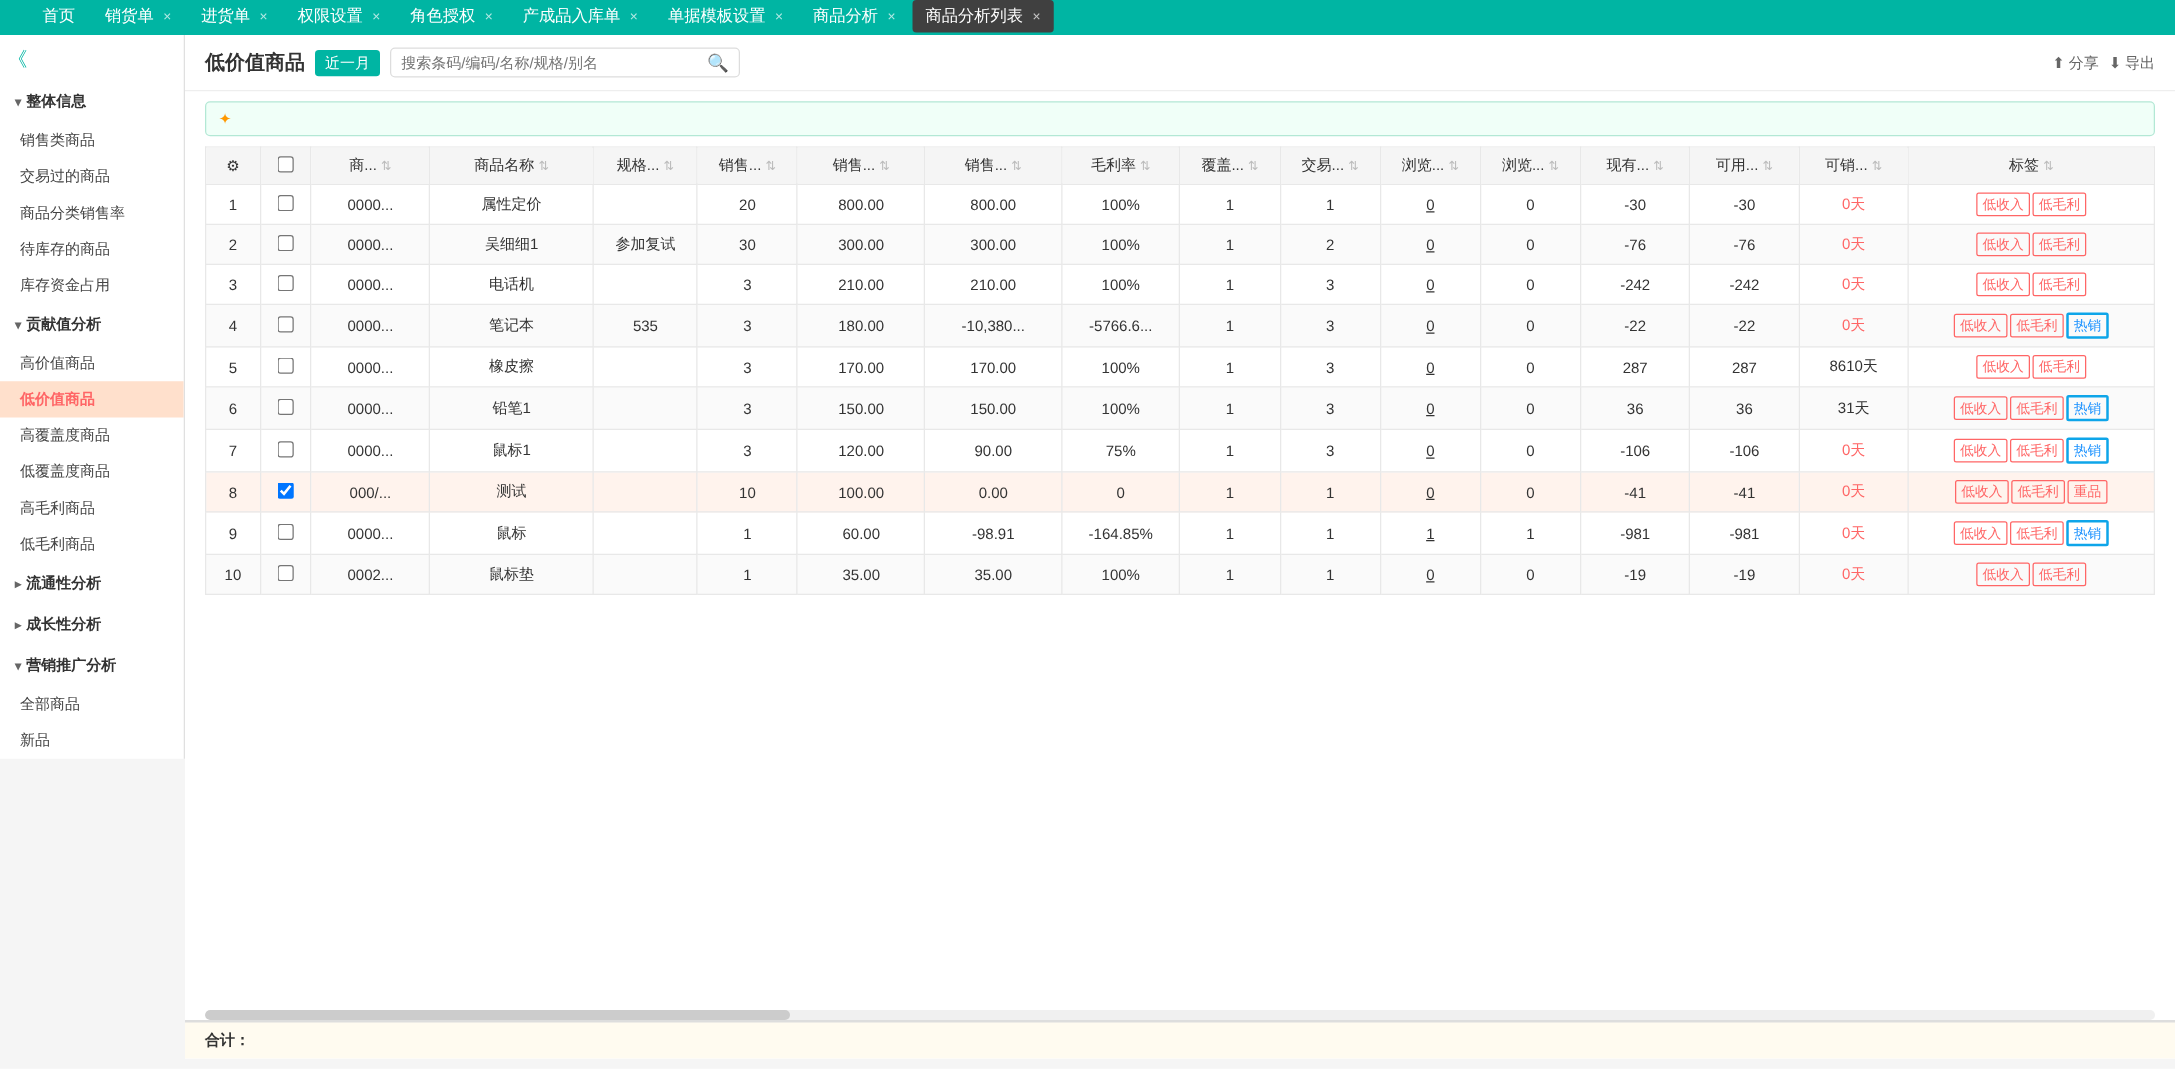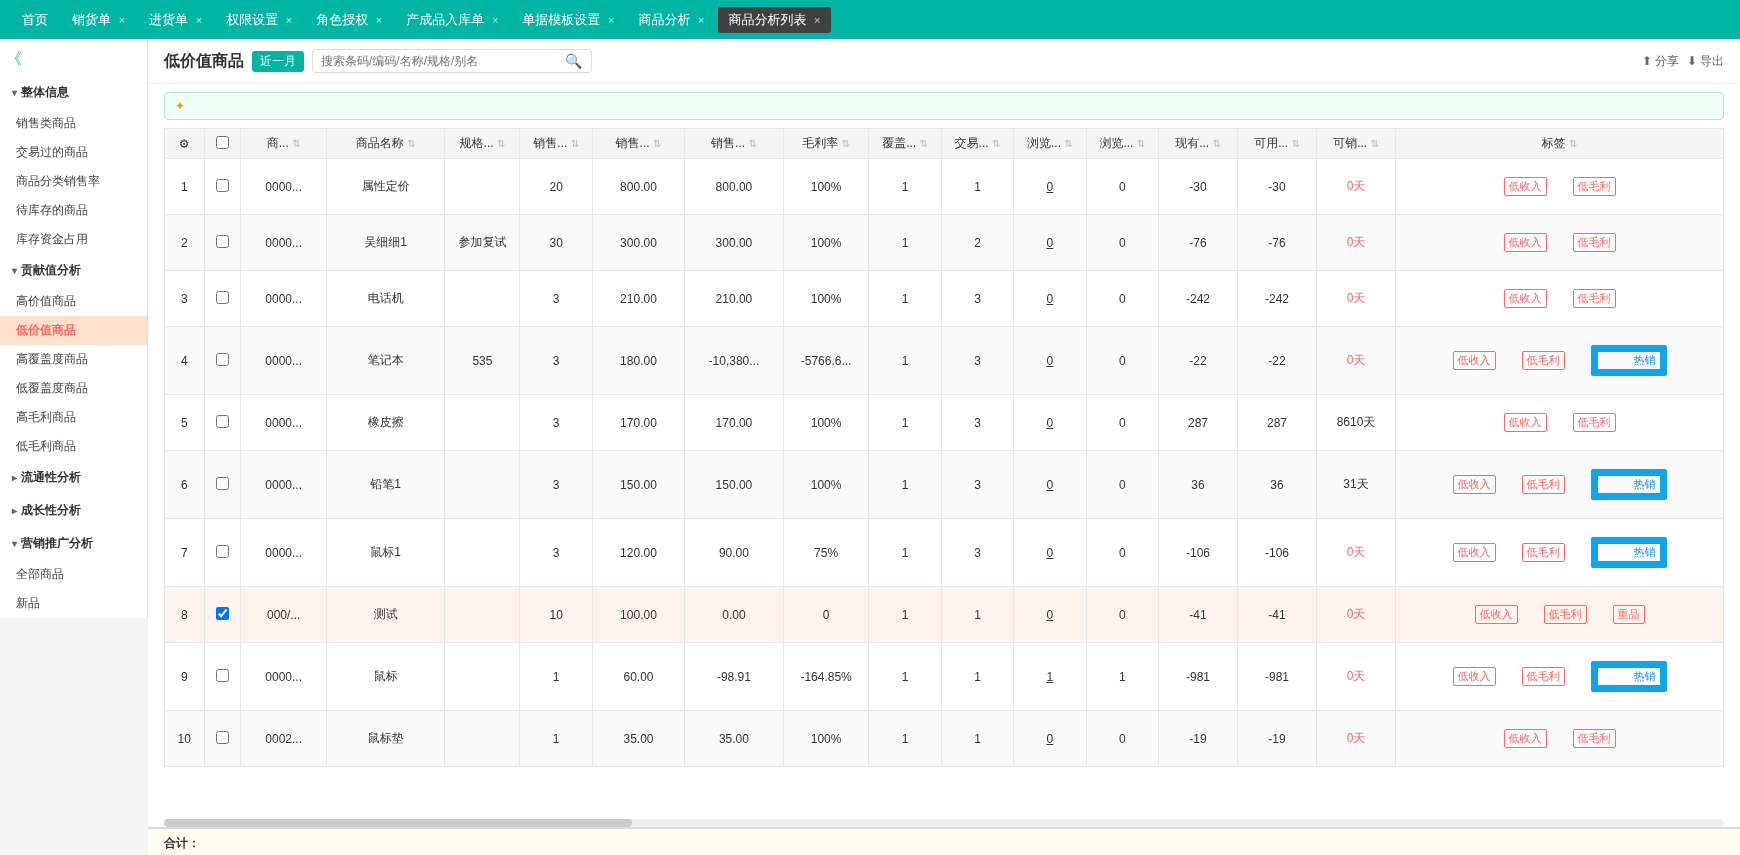--- a/index.html
+++ b/index.html
@@ -1,24 +1,24 @@
 <!DOCTYPE html>
 <html><head>
   <meta charset="utf-8">
   <style>
     * { box-sizing: border-box; margin: 0; padding: 0; font-family: 'Microsoft YaHei', Arial, sans-serif; font-size: 12px; }
     body { background: #f5f5f5; overflow: hidden; }
 
     
     .top-nav {
       background: #00b5a3;
-      height: 39px;
-      display: flex;
-      align-items: center;
-      padding: 0 12px;
+      height: 28px;
+      display: flex;
+      align-items: flex-start;
+      padding: 0 24px;
       gap: 4px;
       color: white;
     }
     .nav-item {
       padding: 4px 10px;
       cursor: pointer;
       white-space: nowrap;
       border-radius: 3px;
       color: white;
       font-size: 13px;
@@ -169,25 +169,25 @@
       color: #333;
       white-space: nowrap;
     }
     tbody tr:nth-child(even) { background: #fafafa; }
     tbody tr.highlighted { background: #fff3ed; }
     .tag {
       display: inline-block;
       padding: 1px 4px;
       border-radius: 2px;
       font-size: 11px;
-      margin: 13px;
+      margin: 1px;
     }
     .tag-orange { color: #f66; border: 1px solid #f66; }
     .tag-red { color: #f66; border: 1px solid #f66; }
-    .tag-blue { color: #1890ff; border: 7px solid #0ea5e9; padding-left: 36px; }
+    .tag-blue { color: #1890ff; border: 2px solid #0ea5e9; }
     .days-0 { color: #f66; }
     .days-positive { color: #333; }
     .underline { text-decoration: underline; cursor: pointer; }
 
     
     .table-footer {
       border-top: 2px solid #ddd;
       padding: 6px 16px;
       background: #fffbf0;
       display: flex;

